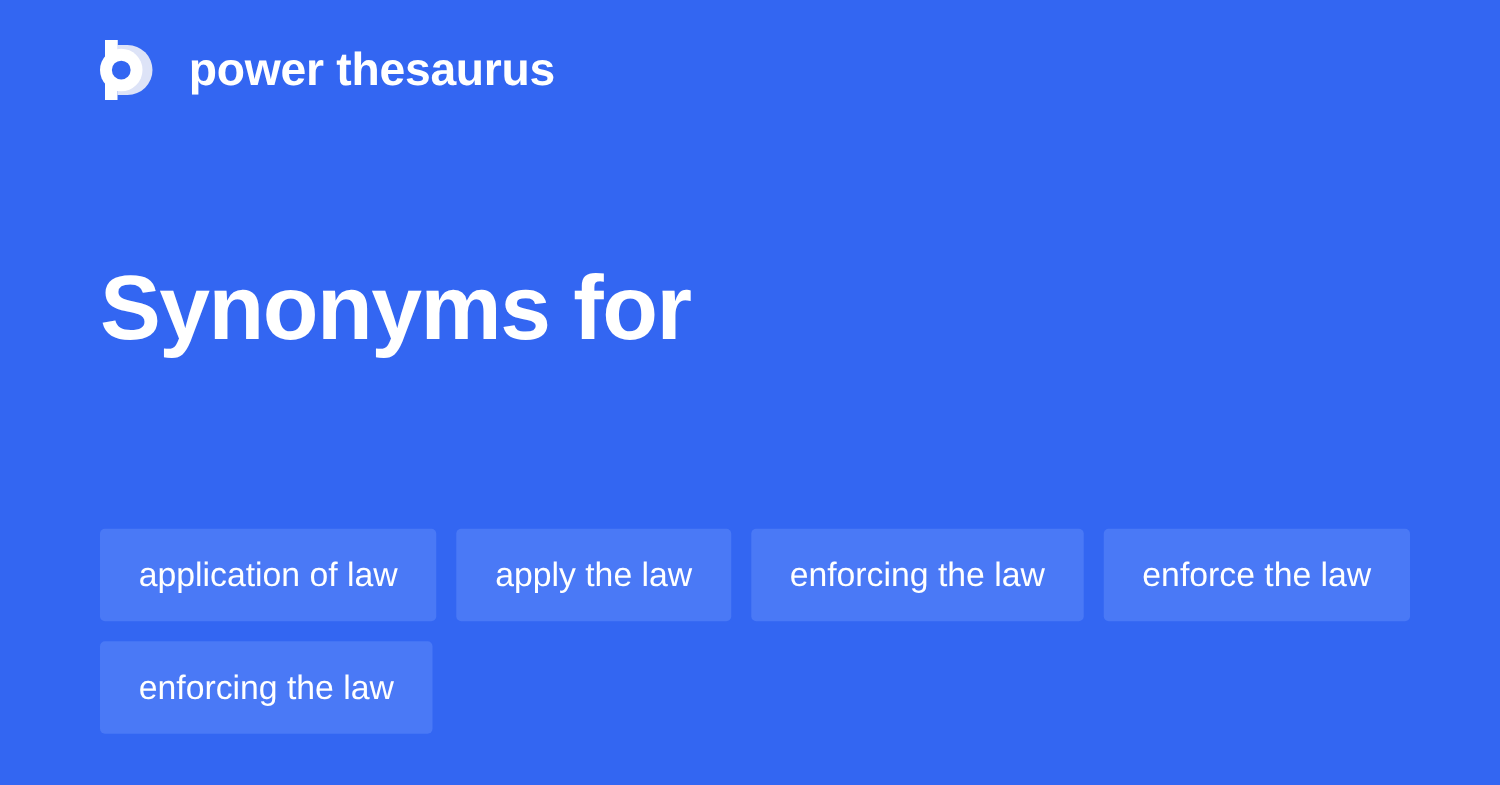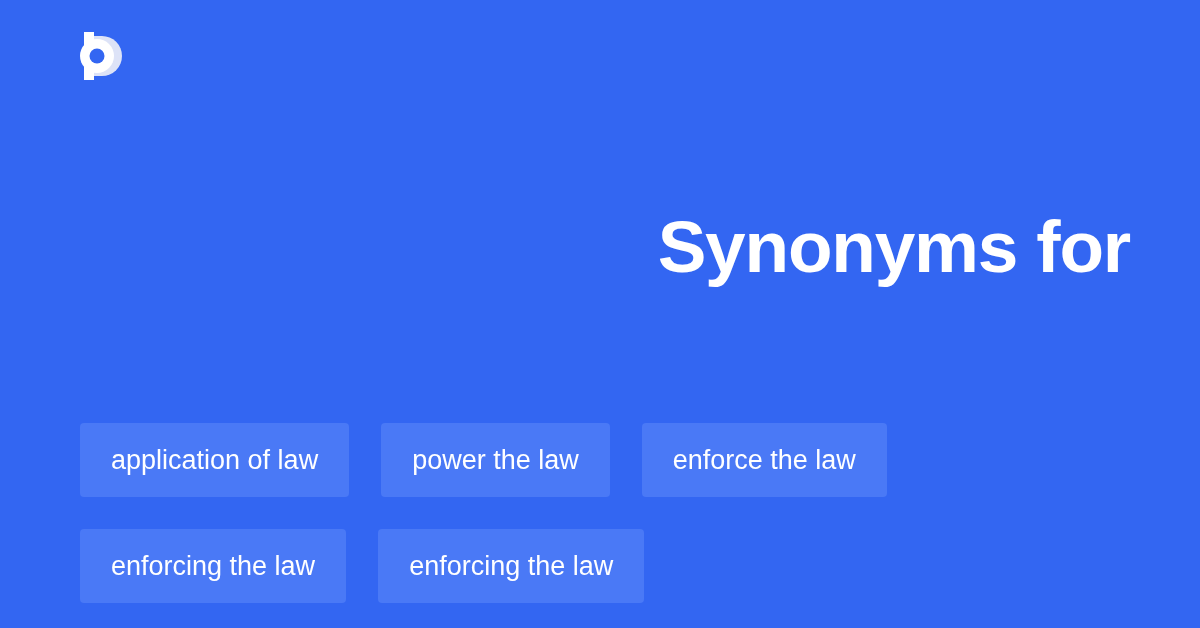--- a/index.html
+++ b/index.html
@@ -55,32 +55,31 @@
     width: 1050px;
     color: #FFFFFF;
     font-size: 73px;
     line-height: 113px;
     font-weight: 700;
     letter-spacing: -1.2px;
   }
   .headline-line {
     display: block;
     white-space: nowrap;
-    text-align: right;
   }
 
   
   .chips {
     position: absolute;
     left: 80px;
     top: 423px;
     width: 1060px;
     display: flex;
     flex-wrap: wrap;
-    gap: 32px;
+    gap: 16px;
   }
   .chip {
     background: #4A79F6;
     border-radius: 4px;
     height: 74px;
     box-sizing: border-box;
     padding: 0 31px;
     display: flex;
     align-items: center;
     justify-content: center;
@@ -101,27 +100,28 @@
 
       <path d="M14 4 H22 A20 20 0 0 1 22 44 H14 Z" fill="#DDE3F7"></path>
 
       <rect x="4" y="0" width="10" height="48" fill="#FFFFFF"></rect>
       <circle cx="17" cy="24" r="17" fill="#FFFFFF"></circle>
 
       <circle cx="17" cy="24" r="7.5" fill="#3366F2"></circle>
 
       <rect x="4" y="0" width="10" height="8" fill="#FFFFFF"></rect>
     </svg>
+    <div class="brand-name">power thesaurus</div>
   </div>
 
   <h1 class="headline">
     <span class="headline-line">Synonyms for</span>
   </h1>
 
   <div class="chips">
     <div class="chip">application of law</div>
-    <div class="chip">power the law</div>
+    <div class="chip">apply the law</div>
+    <div class="chip">enforcing the law</div>
     <div class="chip">enforce the law</div>
-    <div class="chip">enforcing the law</div>
     <div class="chip">enforcing the law</div>
   </div>
 
 </div>
 
 </body></html>

